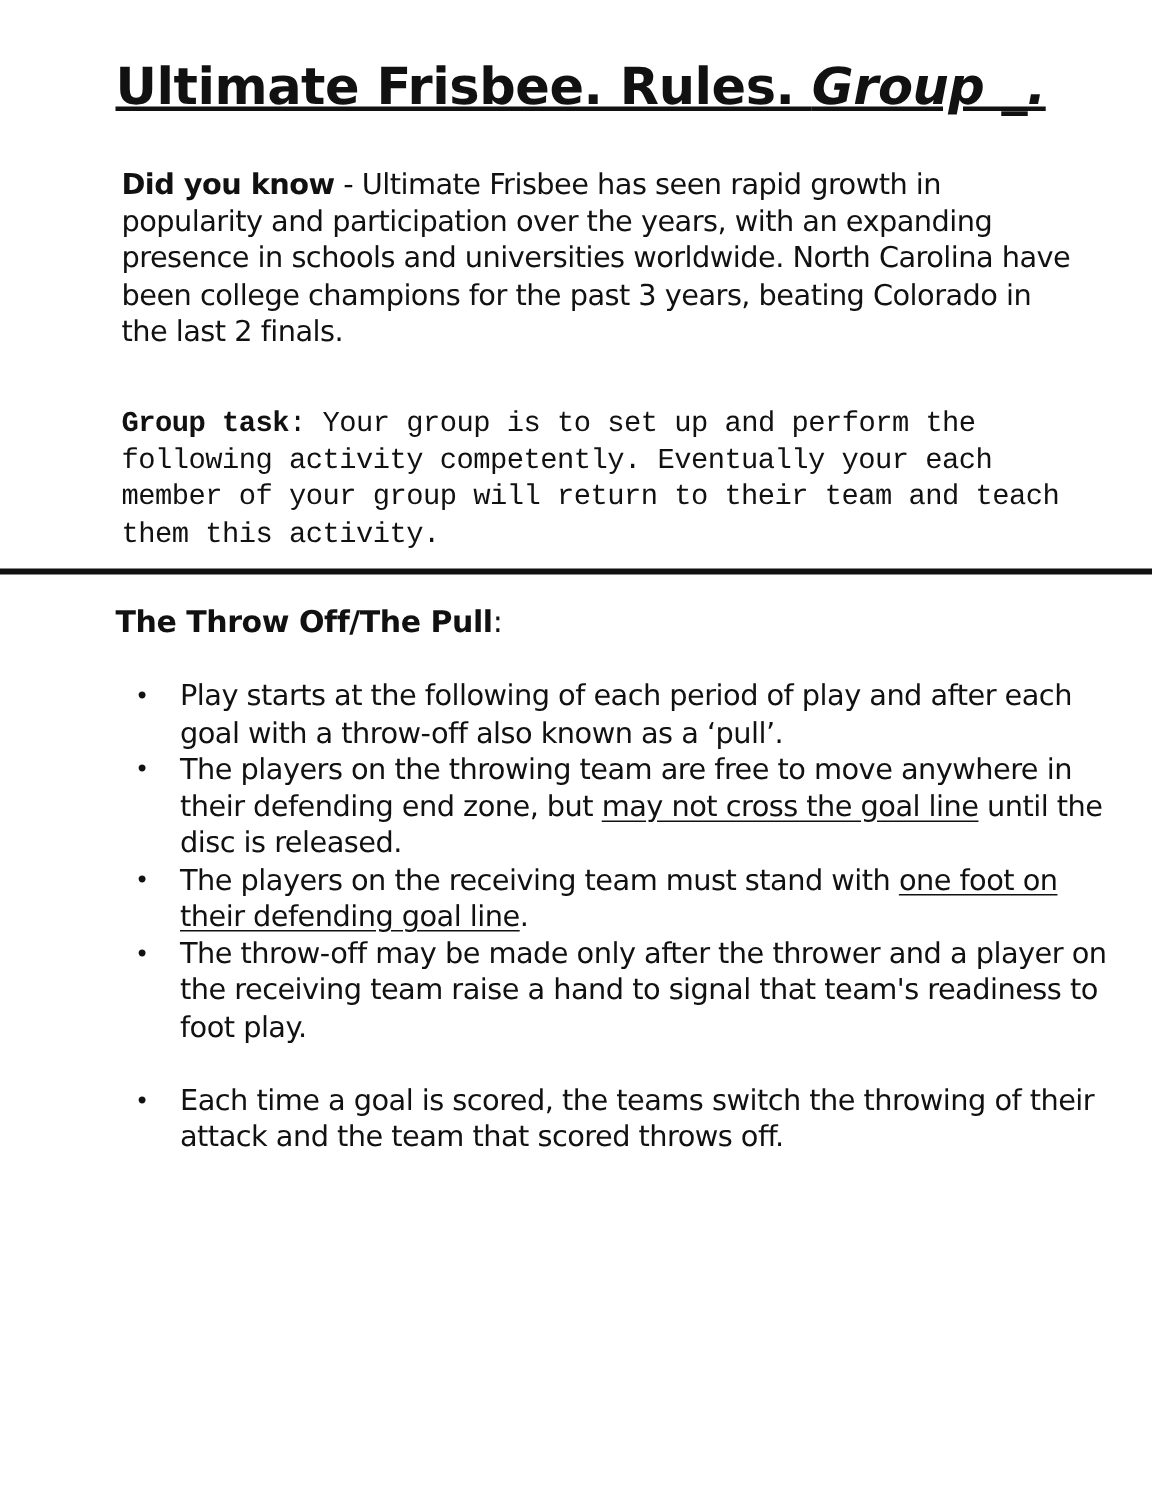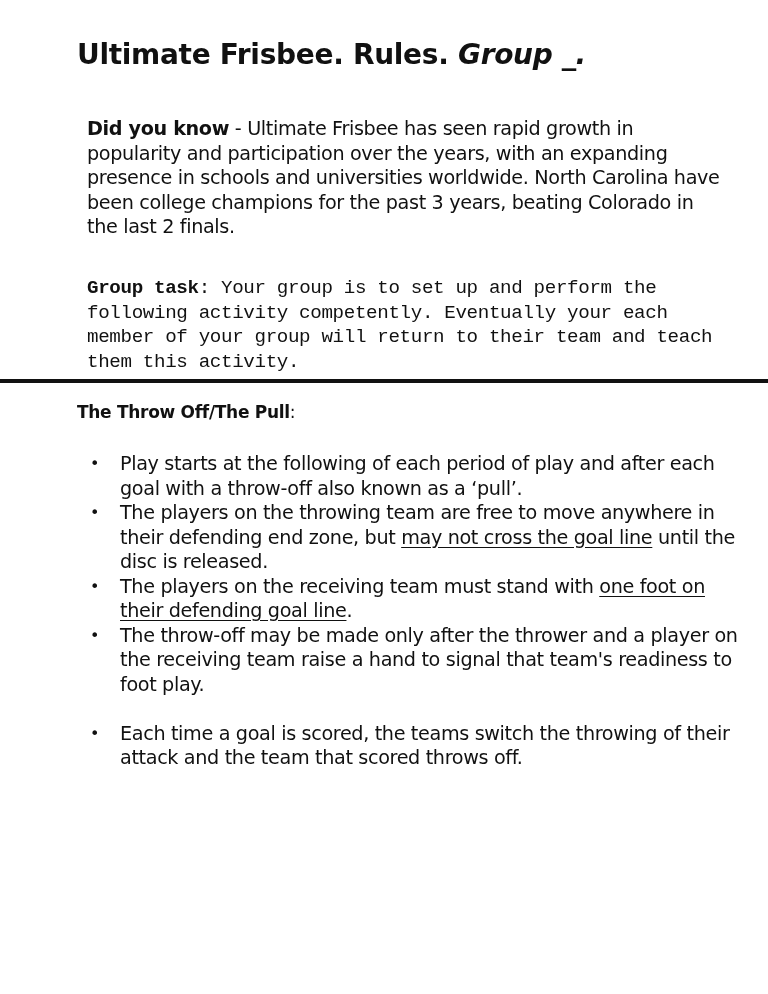--- a/index.html
+++ b/index.html
@@ -6,39 +6,39 @@
     body {
       width: 768px; height: 994px;
       background: #ffffff;
       color: #111111;
       font-family: "DejaVu Sans", sans-serif;
       position: relative;
       overflow: hidden;
     }
     .title {
       position: absolute; left: 77px; top: 38px;
-      font-size: 28px; font-weight: bold; letter-spacing: -0.3px;
-      margin: 0; white-space: nowrap;
+      font-size: 34px; font-weight: bold; letter-spacing: -0.3px;
+      margin: 0; white-space: nowrap; text-decoration: underline;
     }
     .title .ital { font-style: italic; }
     .para {
       position: absolute; left: 77px; width: 640px;
-      font-size: 19.2px; line-height: 24.5px; margin: 10px;
+      font-size: 19.2px; line-height: 24.5px; margin: 4px;
       letter-spacing: -0.35px;
     }
     .para b { font-weight: bold; }
     .did-you-know { top: 107px; }
     .group-task { top: 266px; font-family: Liberation Mono, monospace; }
     .divider {
       position: absolute; left: 0; top: 379px;
       width: 768px; height: 4px; background: #111111;
     }
     .section-heading {
       position: absolute; left: 77px; top: 402px;
-      font-size: 17px; margin: 0; letter-spacing: -0.3px;
+      font-size: 20px; margin: 0; letter-spacing: -0.3px;
     }
     .section-heading b { font-weight: bold; }
     .rules {
       position: absolute; left: 77px; top: 452px; width: 620px;
       margin: 0; padding: 0 0 0 43px;
       font-size: 19.2px; line-height: 24.5px;
       letter-spacing: -0.35px;
       list-style: none;
     }
     .rules li { position: relative; margin: 0; }

